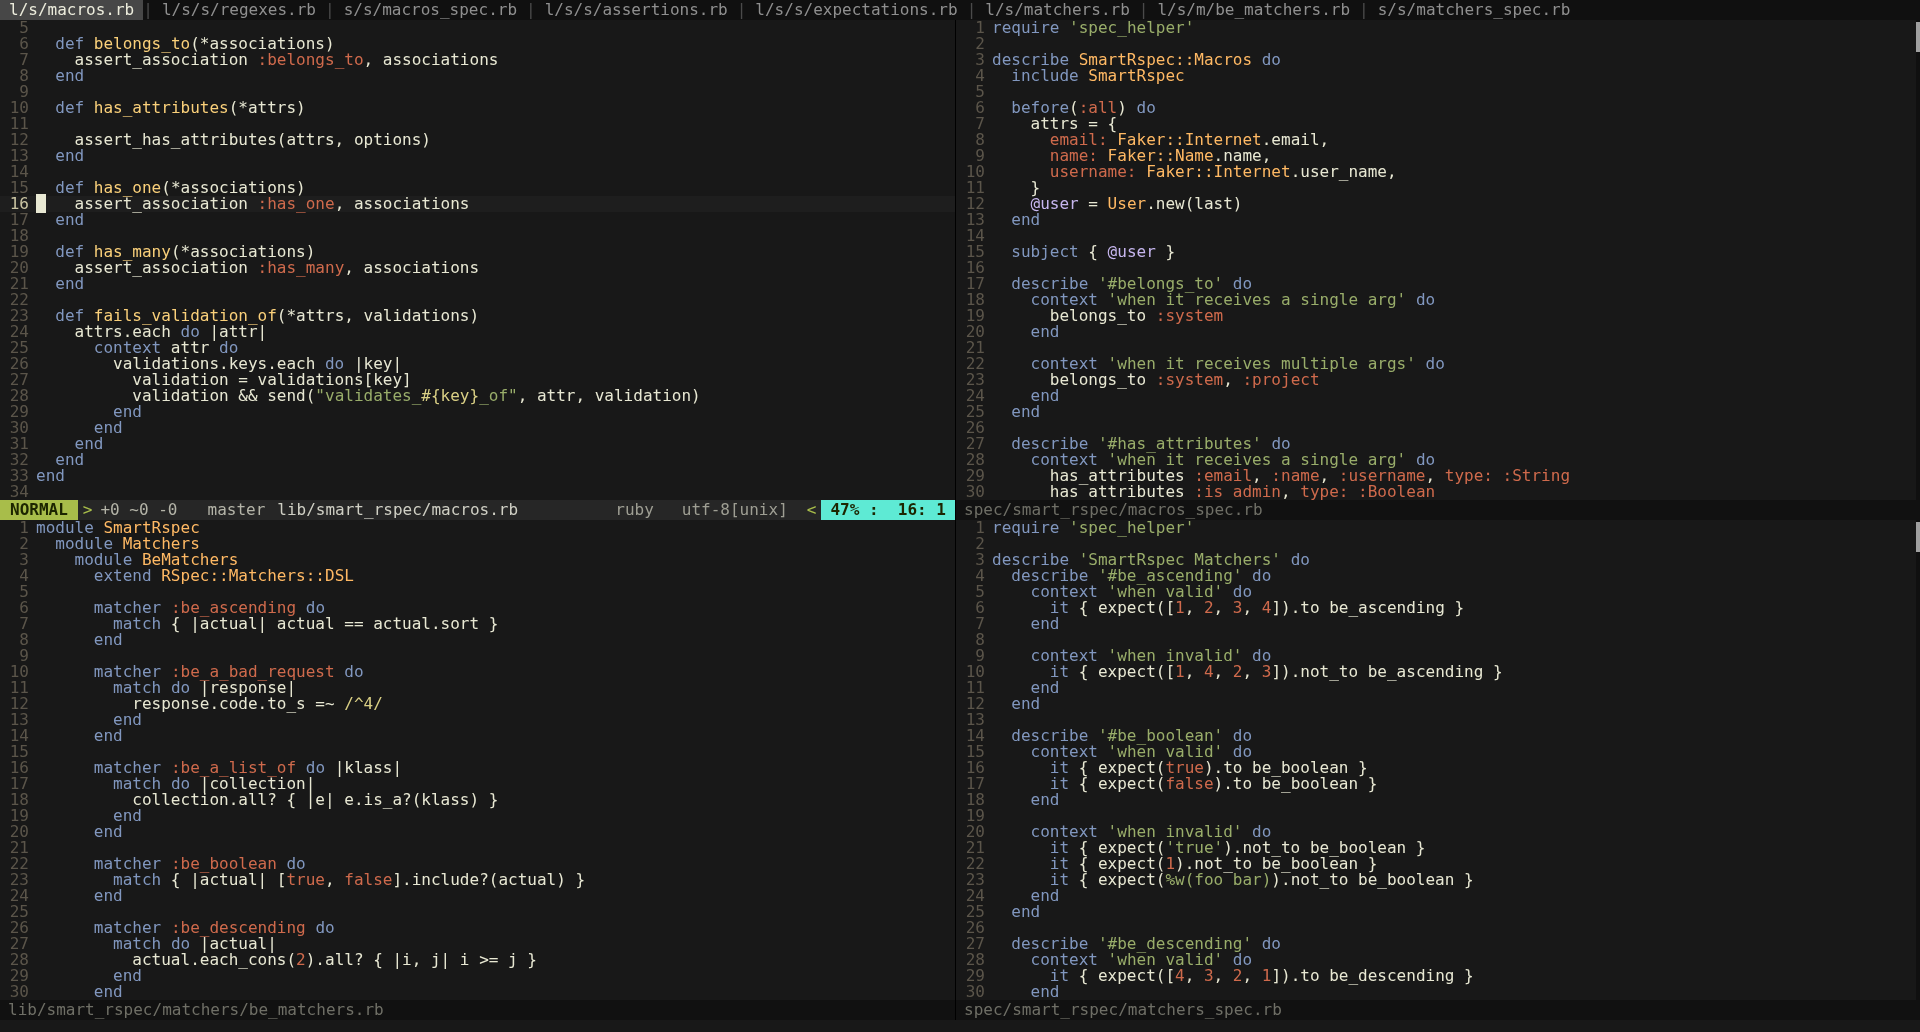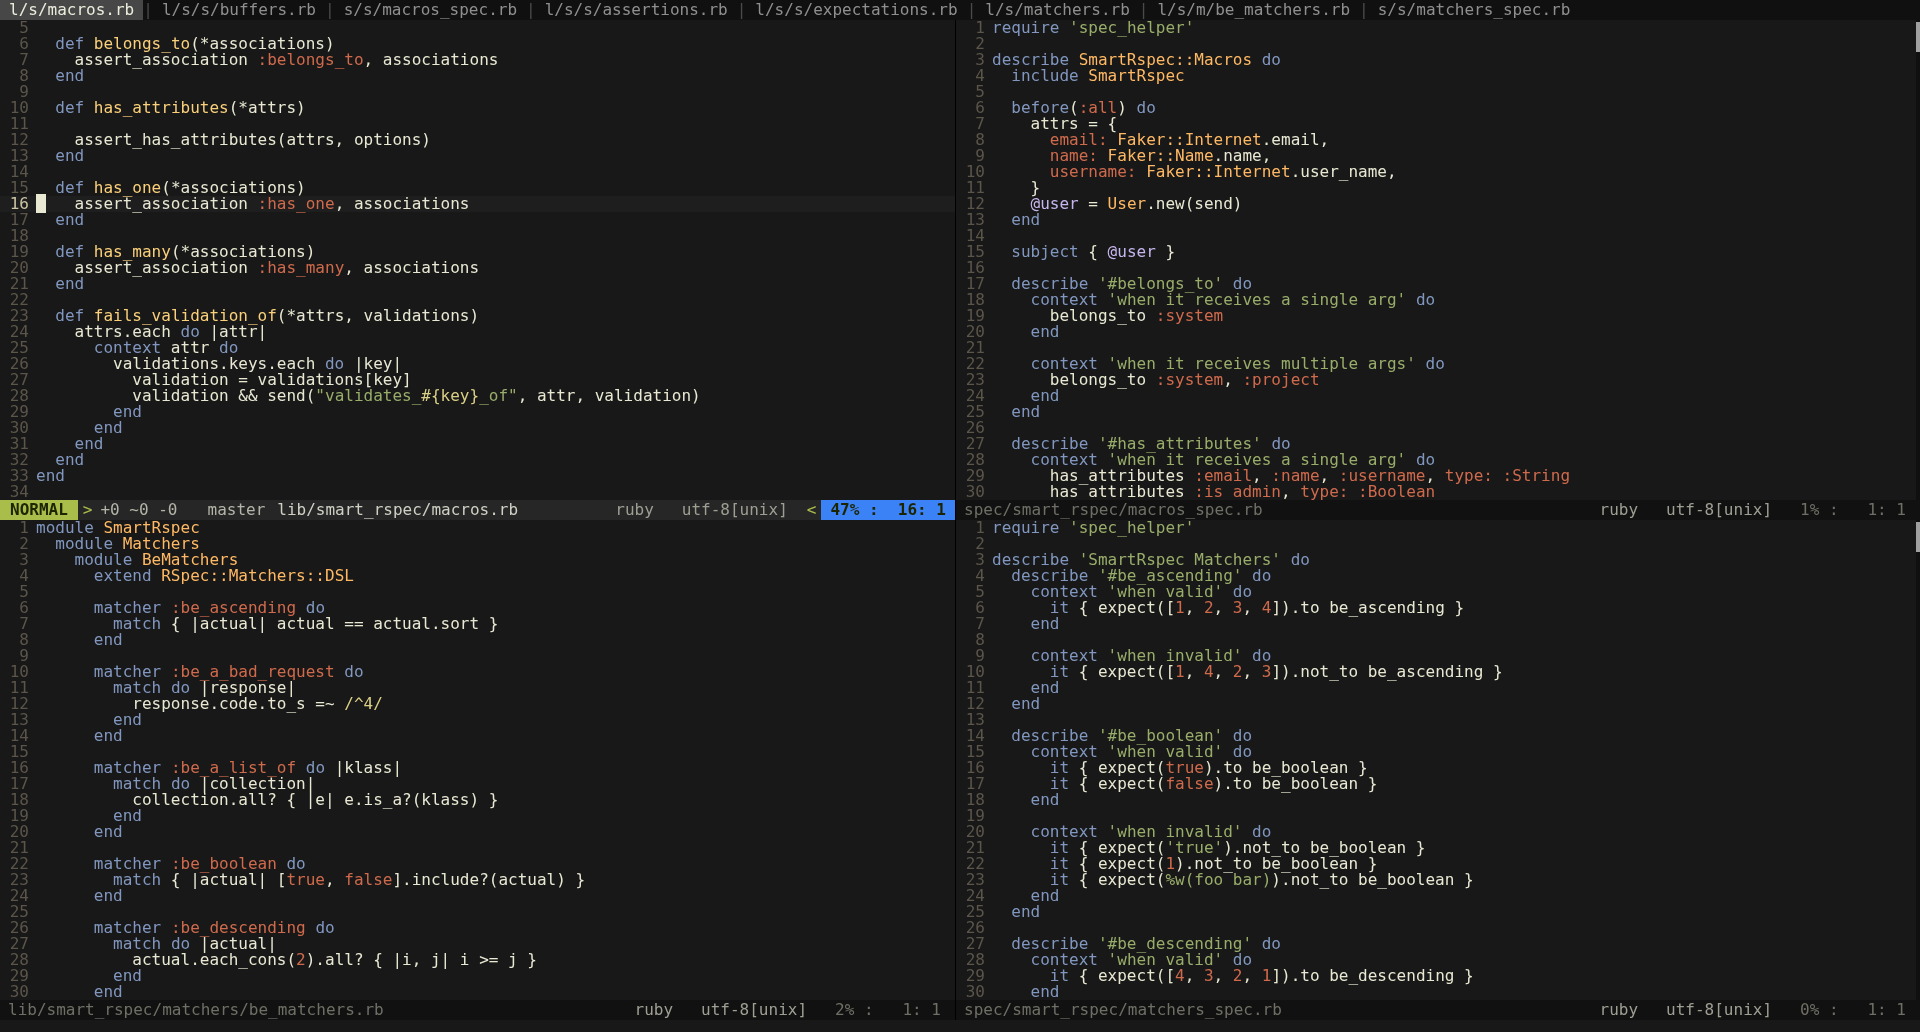--- a/index.html
+++ b/index.html
@@ -43,42 +43,42 @@
   
   .statusline{height:20px;flex:none;display:flex;align-items:stretch;line-height:20px;white-space:pre;}
   .statusline.active{background:#262626;color:#bcbcbc;}
   .sl-mode{background:#a8bd4a;color:#1c2500;font-weight:bold;padding:0 10px;}
   .sl-sep{color:#a8bd4a;padding:0 5px;}
   .sl-git{color:#b4b4a8;padding-left:3px;}
   .sl-branch{color:#b4b4a8;padding-left:30px;}
   .statusline.active .sl-file{color:#cfcfc4;padding:0 12px;}
   .sl-spring{flex:1;}
   .sl-ft,.sl-enc{color:#9e9e93;padding:0 14px;}
-  .sl-ruler{background:#3b82f6;color:#1c2500;font-weight:bold;padding:0 9px;}
-  .statusline.inactive{background:#111;color:#6f6f66;}
+  .sl-ruler{background:#5eead4;color:#1c2500;font-weight:bold;padding:0 9px;}
+  .statusline.inactive{background:#111;color:#6f6f66;flex-direction:column;}
   .statusline.inactive .sl-file{padding:0 8px;}
   .sl-ruler-na{padding:0 14px;}
 
   
   .scrollbar{position:absolute;top:0;right:0;bottom:0;width:4px;background:#101010;}
   .scroll-thumb{position:absolute;top:2px;right:0;width:4px;height:30px;background:#a0a0a0;}
 
   
   .cmdline{flex:1;background:#181818;}
 </style>
 </head>
 <body>
 
 <div class="screen">
 
   <div class="tabline">
     <div class="tabs">
         <span class="tab active">l/s/macros.rb</span>
         <span class="tabsep">|</span>
-        <span class="tab">l/s/s/buffers.rb</span>
+        <span class="tab">l/s/s/regexes.rb</span>
         <span class="tabsep">|</span>
         <span class="tab">s/s/macros_spec.rb</span>
         <span class="tabsep">|</span>
         <span class="tab">l/s/s/assertions.rb</span>
         <span class="tabsep">|</span>
         <span class="tab">l/s/s/expectations.rb</span>
         <span class="tabsep">|</span>
         <span class="tab">l/s/matchers.rb</span>
         <span class="tabsep">|</span>
         <span class="tab">l/s/m/be_matchers.rb</span>
@@ -404,21 +404,21 @@
             <div class="line">
               <span class="ln">10</span>
               <span class="code"><span class="t-p">      </span><span class="t-y">username:</span><span class="t-p"> </span><span class="t-c">Faker::Internet</span><span class="t-p">.user_name,</span></span>
             </div>
             <div class="line">
               <span class="ln">11</span>
               <span class="code"><span class="t-p">    }</span></span>
             </div>
             <div class="line">
               <span class="ln">12</span>
-              <span class="code"><span class="t-p">    </span><span class="t-i">@user</span><span class="t-p"> = </span><span class="t-c">User</span><span class="t-p">.new(send)</span></span>
+              <span class="code"><span class="t-p">    </span><span class="t-i">@user</span><span class="t-p"> = </span><span class="t-c">User</span><span class="t-p">.new(last)</span></span>
             </div>
             <div class="line">
               <span class="ln">13</span>
               <span class="code"><span class="t-p">  </span><span class="t-k">end</span></span>
             </div>
             <div class="line">
               <span class="ln">14</span>
               <span class="code"></span>
             </div>
             <div class="line">

